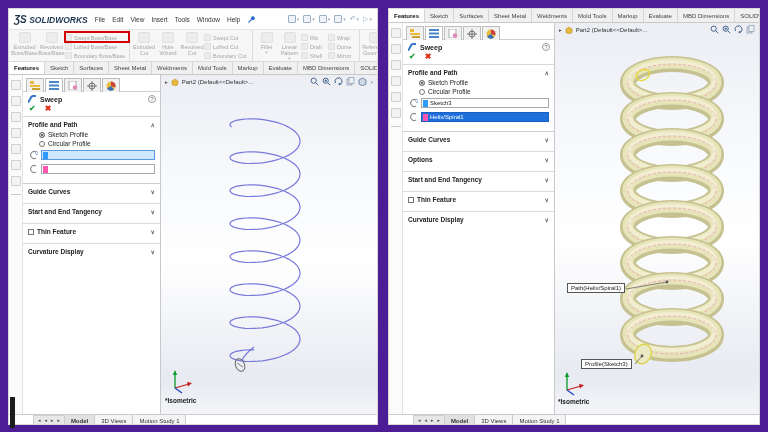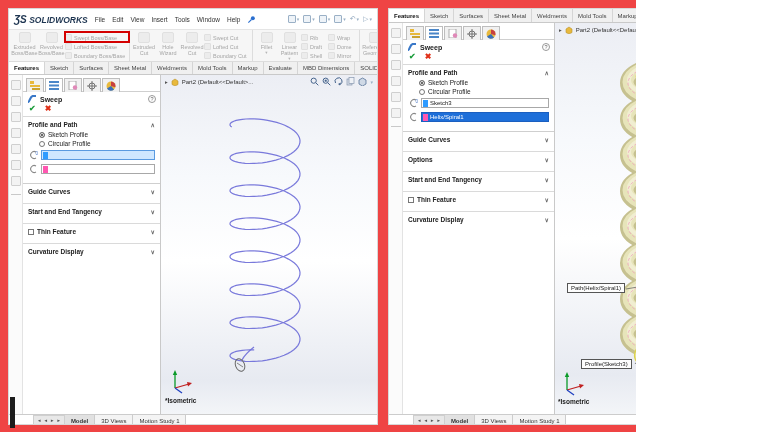--- a/index.html
+++ b/index.html
@@ -1,17 +1,17 @@
 <!DOCTYPE html>
 <html><head>
 <meta charset="utf-8">
 <style>
   * { margin:0; padding:0; box-sizing:border-box; }
   html,body { width:768px; height:432px; background:#fff; font-family:"Liberation Sans",sans-serif; }
-  #page { position:relative; width:636px; height:432px; background:#ef4444; overflow:hidden;padding-left:27px; }
+  #page { position:relative; width:768px; height:432px; background:#4c1d95; overflow:hidden;padding-left:27px; }
 
   .window { position:absolute; background:#fff; border:1px solid #d8d8d8; overflow:hidden; }
   #win-left { left:8px; top:8px; width:370px; height:417px; }
   #win-right { left:388px; top:8px; width:372px; height:417px; }
 
   
   .menubar { height:20px; display:flex; align-items:center; padding:0 5px; gap:7px; background:#fff; }
   .logo { font-weight:bold; font-style:italic; font-size:8.5px; color:#1d3450; white-space:nowrap; }
   .logo .mark { font-size:10px; }
   .menu-item { font-size:6.5px; color:#333; white-space:nowrap; }

